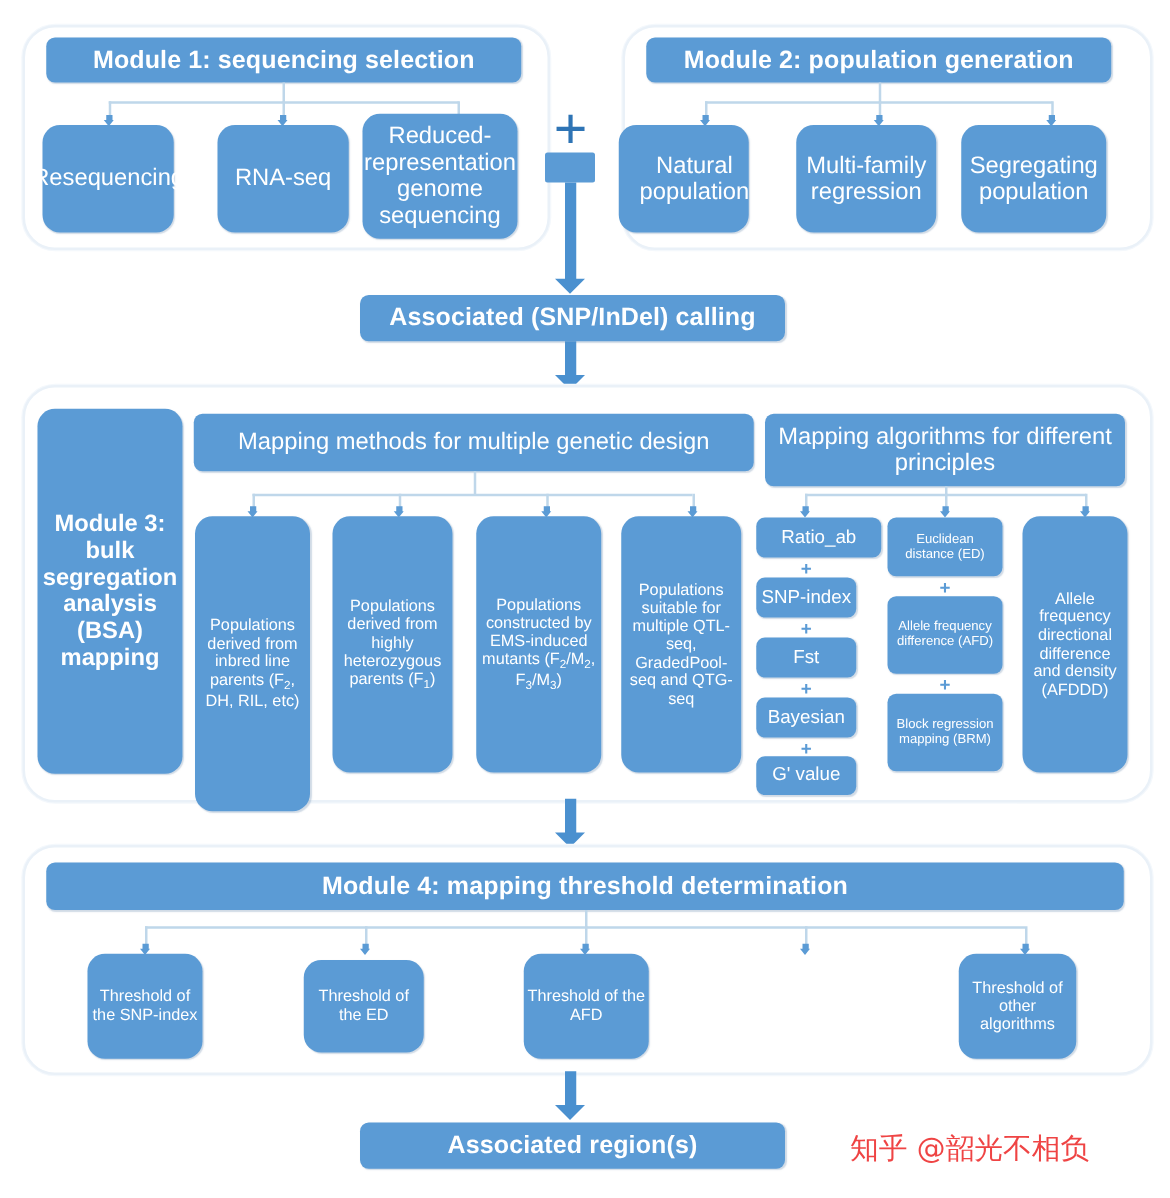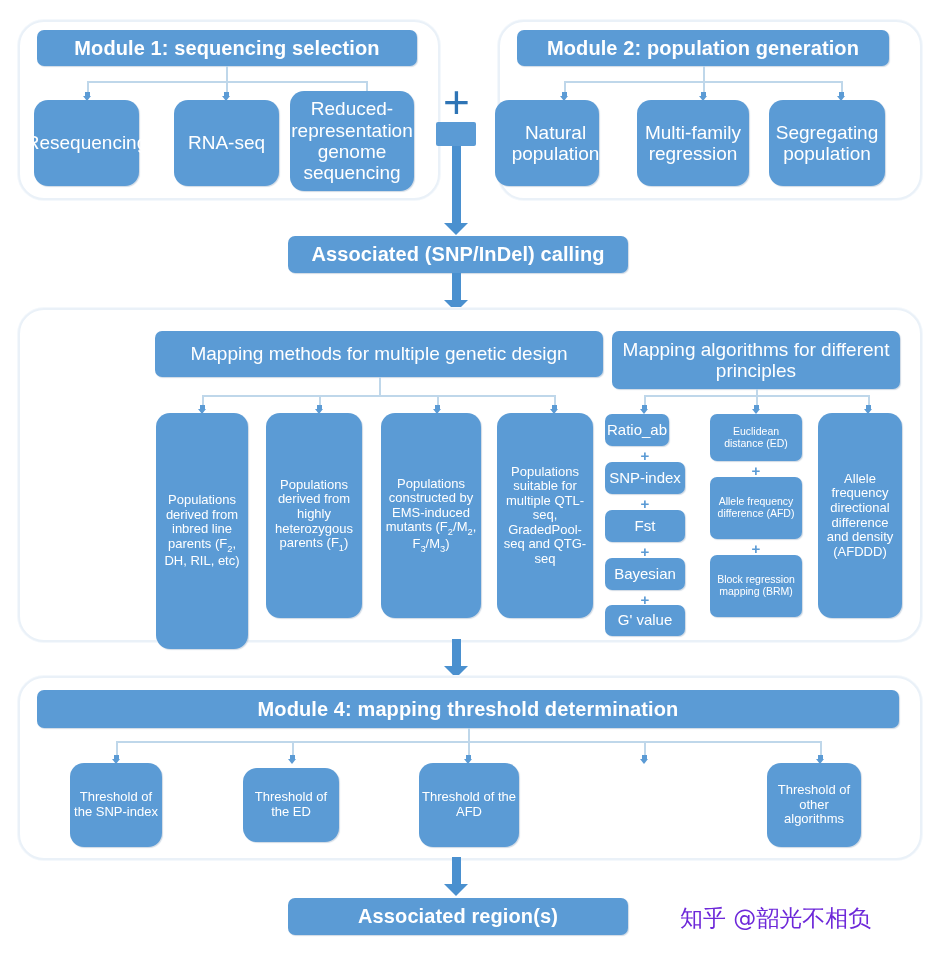--- a/index.html
+++ b/index.html
@@ -61,21 +61,21 @@
   .plus{
     position:absolute;color:#2e74b5;font-size:46px;line-height:1;
     font-family:"Liberation Sans",sans-serif;font-weight:400;
   }
   .tbar{position:absolute;background:#5b9bd5;border-radius:2px;}
   .opsign{
     position:absolute;color:#5b9bd5;font-size:15px;font-weight:bold;
     text-align:center;line-height:1;
   }
   .wm{
-    position:absolute;color:#6d28d9;font-size:23px;
+    position:absolute;color:#ef4444;font-size:23px;
     font-family:"DejaVu Sans",sans-serif;white-space:nowrap;
   }
   sub{font-size:.72em;}
 </style>
 </head>
 <body>
 
 <div class="stage">
 
   <div class="frame" style="left:18px;top:20px;width:418px;height:176px;"></div>
@@ -115,20 +115,21 @@
   <div class="plus" style="left:443px;top:79px;">+</div>
   <div class="tbar" style="left:436px;top:122px;width:40px;height:24px;"></div>
   <div class="arrow" style="left:451.5px;top:146px;height:78px;"></div>
 
   <div class="box r7 hdr" style="left:288px;top:236px;width:340px;height:37px;">Associated (SNP/InDel) calling</div>
 
   <div class="arrow" style="left:451.5px;top:273px;height:28px;"></div>
 
   <div class="frame" style="left:18px;top:308px;width:900px;height:330px;"></div>
 
+  <div class="box r14 bold-lg" style="left:30px;top:327px;width:116px;height:292px;">Module 3: bulk segregation analysis (BSA) mapping</div>
 
   <div class="box r7 hdr2" style="left:155px;top:331px;width:448px;height:46px;">Mapping methods for multiple genetic design</div>
 
   <div class="vline" style="left:379px;top:377px;height:19px;"></div>
   <div class="hline" style="left:202px;top:395px;width:352px;"></div>
   <div class="vline" style="left:202px;top:395px;height:12px;"></div>
   <div class="vline" style="left:319px;top:395px;height:12px;"></div>
   <div class="vline" style="left:437px;top:395px;height:12px;"></div>
   <div class="vline" style="left:554px;top:395px;height:12px;"></div>
   <div class="tick" style="left:199.5px;top:405px;"></div>
@@ -151,21 +152,21 @@
 
   <div class="vline" style="left:756px;top:389px;height:7px;"></div>
   <div class="hline" style="left:644px;top:395px;width:225px;"></div>
   <div class="vline" style="left:644px;top:395px;height:12px;"></div>
   <div class="vline" style="left:756px;top:395px;height:12px;"></div>
   <div class="vline" style="left:868px;top:395px;height:12px;"></div>
   <div class="tick" style="left:641.5px;top:405px;"></div>
   <div class="tick" style="left:753.5px;top:405px;"></div>
   <div class="tick" style="left:865.5px;top:405px;"></div>
 
-  <div class="box r7 leaf-alg" style="left:605px;top:414px;width:64px;height:32px;">Ratio_ab</div>
+  <div class="box r7 leaf-alg" style="left:605px;top:414px;width:100px;height:32px;">Ratio_ab</div>
   <div class="opsign" style="left:605px;top:448px;width:80px;">+</div>
   <div class="box r7 leaf-alg" style="left:605px;top:462px;width:80px;height:32px;">SNP-index</div>
   <div class="opsign" style="left:605px;top:496px;width:80px;">+</div>
   <div class="box r7 leaf-alg" style="left:605px;top:510px;width:80px;height:32px;">Fst</div>
   <div class="opsign" style="left:605px;top:544px;width:80px;">+</div>
   <div class="box r7 leaf-alg" style="left:605px;top:558px;width:80px;height:32px;">Bayesian</div>
   <div class="opsign" style="left:605px;top:592px;width:80px;">+</div>
   <div class="box r7 leaf-alg" style="left:605px;top:605px;width:80px;height:31px;">G' value</div>
 
   <div class="box r7 leaf-xs" style="left:710px;top:414px;width:92px;height:47px;">Euclidean distance (ED)</div>

